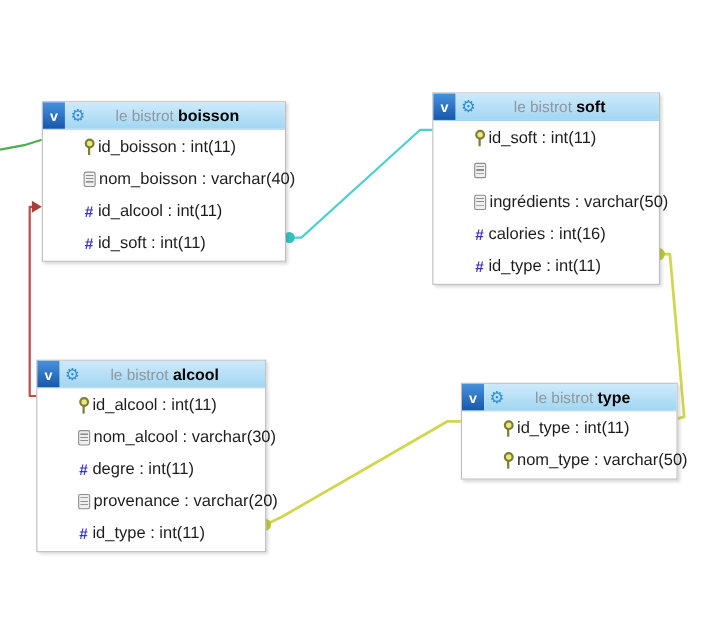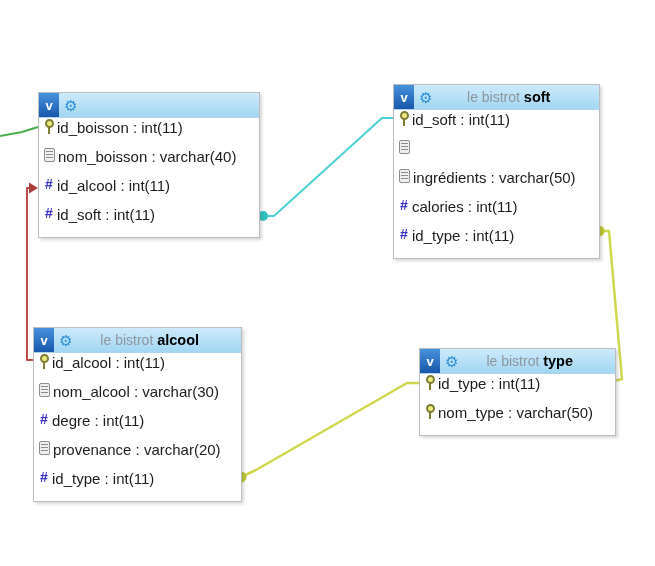--- a/index.html
+++ b/index.html
@@ -23,21 +23,21 @@
   }
   .vbadge{
     width:20px;height:24px;flex:0 0 20px;display:flex;align-items:center;justify-content:center;
     background:linear-gradient(to bottom,#4792dc,#1857ac);
     color:#fff;font-weight:bold;font-size:13px;line-height:1;
   }
   .gear{color:#2e8fd6;font-size:15px;line-height:1;margin-left:5px;cursor:pointer;}
   .tbl-title{flex:1;text-align:center;font-size:14px;color:#8e979e;white-space:nowrap;padding-right:14px;}
   .tbl-title .tname{font-weight:bold;color:#000;font-size:14.5px;}
   .tbl-body{padding:1px 0 2px 0;}
-  .row{height:29px;display:flex;align-items:flex-start;padding-left:5px;white-space:nowrap;}
+  .row{height:29px;display:flex;align-items:center;padding-left:5px;white-space:nowrap;margin-left:32px;}
   .lbl{font-size:15px;color:#1d1d1d;}
   .icon{flex:0 0 auto;margin-right:3px;}
   
   .pk{position:relative;width:10px;height:15px;}
   .pk::before{
     content:'';position:absolute;top:0;left:1px;width:5px;height:5px;
     border:2px solid #7d7d35;border-radius:50%;background:#e9e97d;
   }
   .pk::after{content:'';position:absolute;top:8px;left:4px;width:2px;height:7px;background:#7d7d35;box-shadow:2px 3px 0 -1px #7d7d35;}
   
@@ -75,20 +75,21 @@
     <g>
       <polyline fill="none" stroke-width="2.5" stroke-linejoin="round" points="599,231 609,231 622,379 614,381" stroke="#d0d74f"></polyline>
       <circle cx="599" cy="231" r="5.5" fill="#bfc92f"></circle>
     </g>
   </svg>
 
   <div class="db-table t-boisson">
     <div class="tbl-header">
       <span class="vbadge">v</span>
       <span class="gear">⚙</span>
+      <span class="tbl-title"><span>le bistrot</span> <span class="tname">boisson</span></span>
     </div>
     <div class="tbl-body">
       <div class="row">
         <span class="icon pk"></span>
         <span class="lbl">id_boisson : int(11)</span>
       </div>
       <div class="row">
         <span class="icon txt"></span>
         <span class="lbl">nom_boisson : varchar(40)</span>
       </div>
@@ -116,21 +117,21 @@
       </div>
       <div class="row">
         <span class="icon txt"></span>
       </div>
       <div class="row">
         <span class="icon txt"></span>
         <span class="lbl">ingrédients : varchar(50)</span>
       </div>
       <div class="row">
         <span class="icon hash">#</span>
-        <span class="lbl">calories : int(11)</span>
+        <span class="lbl">calories : int(16)</span>
       </div>
       <div class="row">
         <span class="icon hash">#</span>
         <span class="lbl">id_type : int(11)</span>
       </div>
     </div>
   </div>
 
   <div class="db-table t-alcool">
     <div class="tbl-header">

